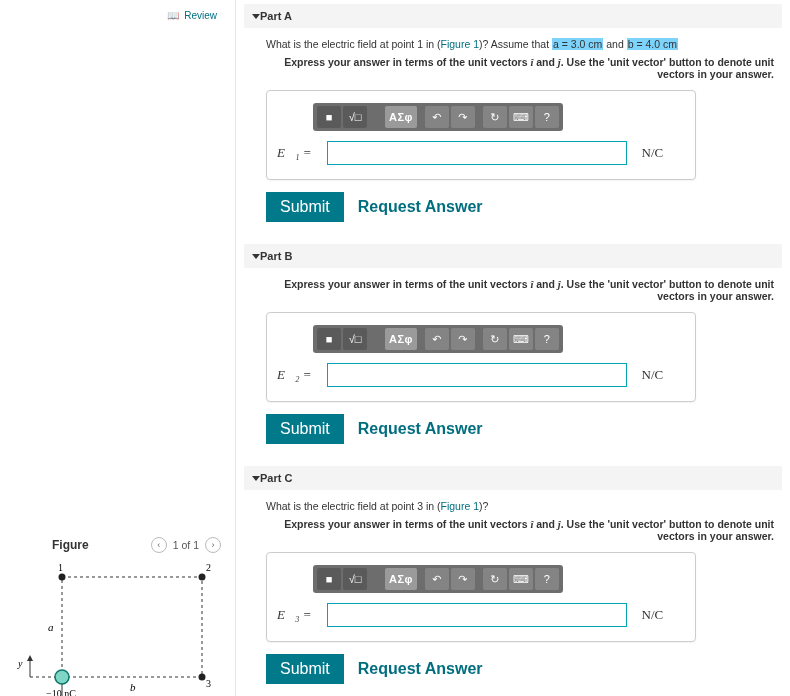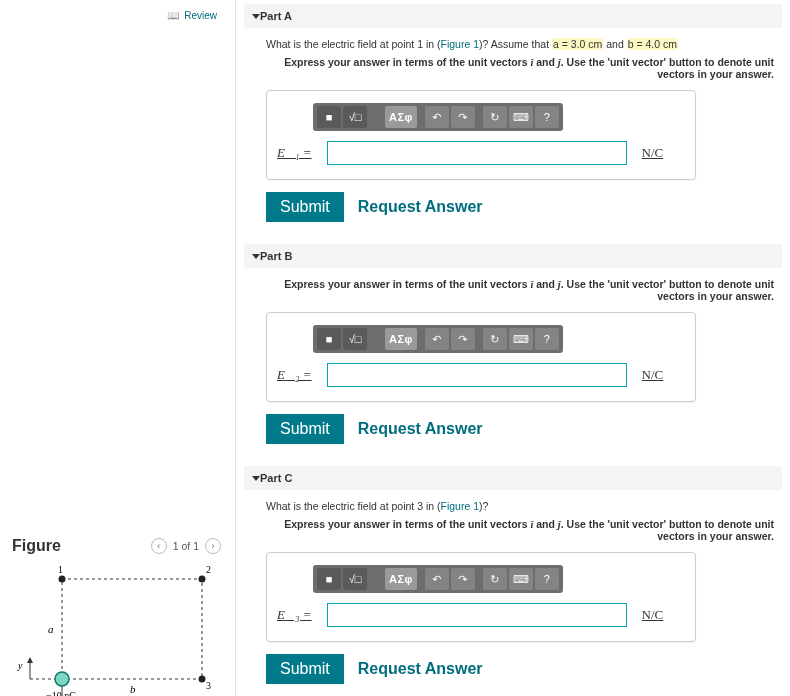--- a/index.html
+++ b/index.html
@@ -49,21 +49,21 @@
   }
   .caret-down {
     width: 0; height: 0;
     border-left: 4px solid transparent;
     border-right: 4px solid transparent;
     border-top: 5px solid #333;
   }
   .part-body { padding: 10px 8px 4px 22px; }
   .question-line { font-size: 10.5px; margin-bottom: 6px; }
   .question-line .fig-link { color: #006e7f; }
-  .hl { background: #fef9c3; padding: 0 1px; }
+  .hl { background: #7dd3fc; padding: 0 1px; }
   .instruction {
     font-size: 10.5px;
     font-weight: bold;
     margin-bottom: 10px;
     text-align: right;
   }
 
   .answer-box {
     border: 1px solid #ccc;
     border-radius: 4px;
@@ -92,21 +92,21 @@
     cursor: pointer;
     font-size: 11px;
     display: flex;
     align-items: center;
     justify-content: center;
   }
   .tb-btn.dark { background: #5a5a5a; }
   .tb-btn.greek { background: #9a9a9a; font-weight: bold; letter-spacing: .5px; margin-left: 16px; }
   .tb-sep { width: 4px; }
 
-  .answer-row { display: flex; align-items: center; gap: 15px; text-decoration: underline; }
+  .answer-row { display: flex; align-items: center; gap: 15px; }
   .answer-label { font-family: 'Times New Roman', serif; font-size: 13px; font-style: italic; }
   .answer-input {
     width: 300px;
     height: 24px;
     border: 1px solid #00a4b5;
     padding: 2px 4px;
     font-size: 12px;
   }
   .unit { font-family: 'Times New Roman', serif; font-size: 13px; }
 
@@ -128,21 +128,21 @@
 
   
   .figure-panel { margin-top: 510px; }
   .figure-head {
     display: flex;
     justify-content: space-between;
     align-items: center;
     padding: 0 4px;
     margin-bottom: 6px;
   }
-  .figure-title { font-weight: bold; font-size: 16px; }
+  .figure-title { font-weight: bold; font-size: 12px; margin-left: 40px; }
   .pager { display: flex; align-items: center; gap: 6px; font-size: 10.5px; color: #555; }
   .pg-btn {
     width: 16px; height: 16px; border-radius: 50%;
     border: 1px solid #bbb; background: #fff;
     display: flex; align-items: center; justify-content: center;
     font-size: 9px; color: #666; cursor: pointer;
   }
   .figure-svg { display: block; margin: 4px auto 0 auto; }
 
   .ihat, .jhat { font-family: 'Times New Roman', serif; font-style: italic; }

